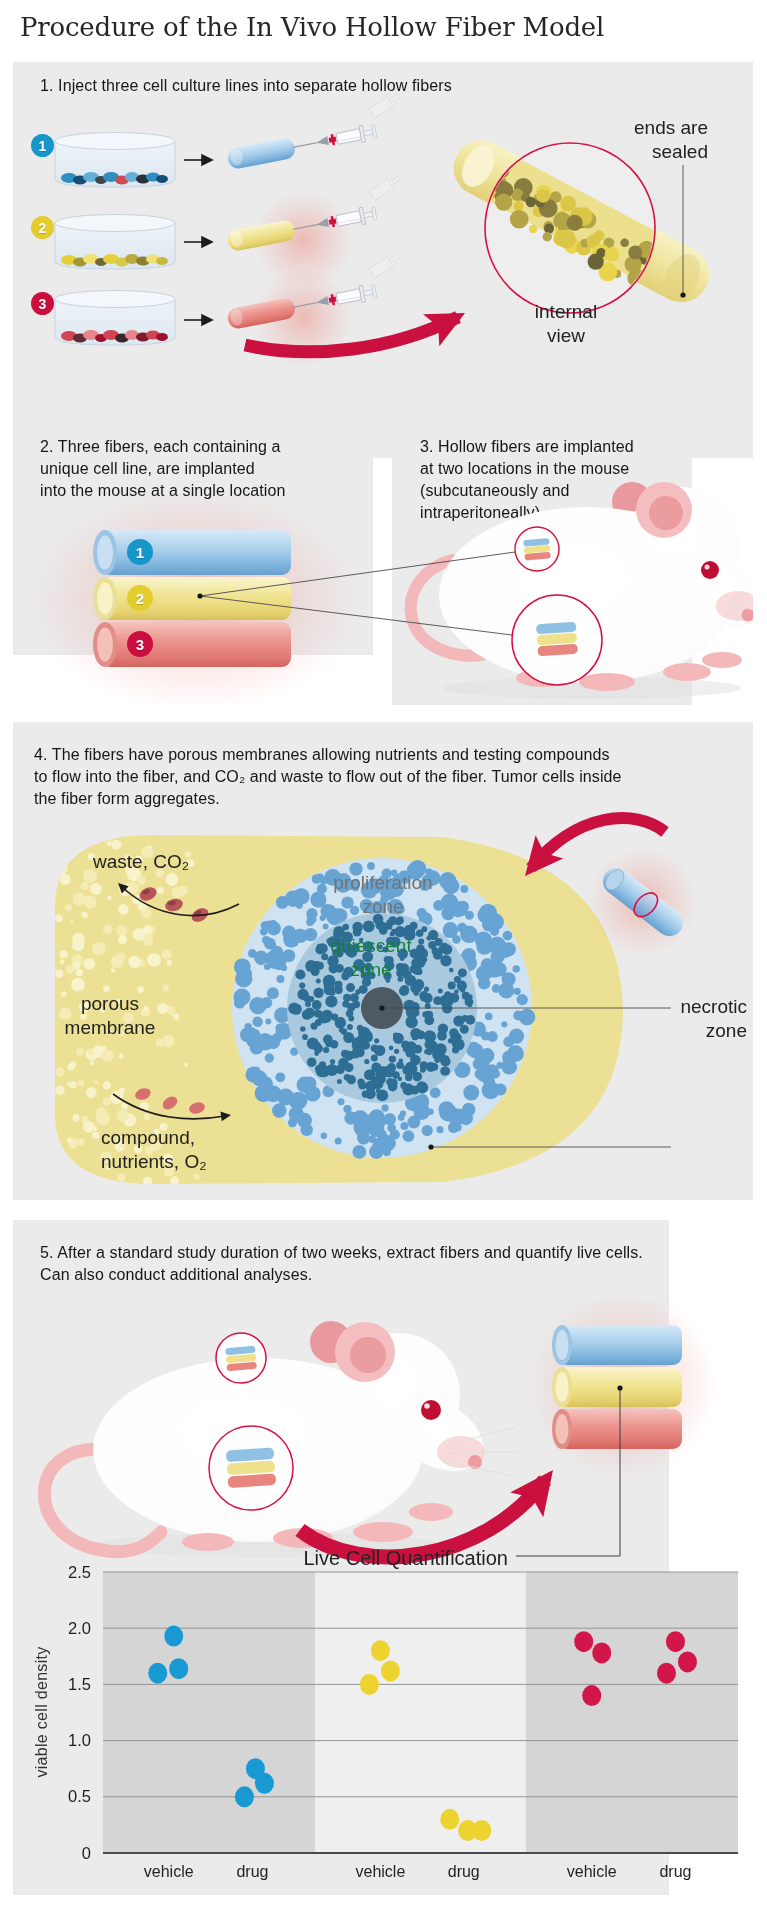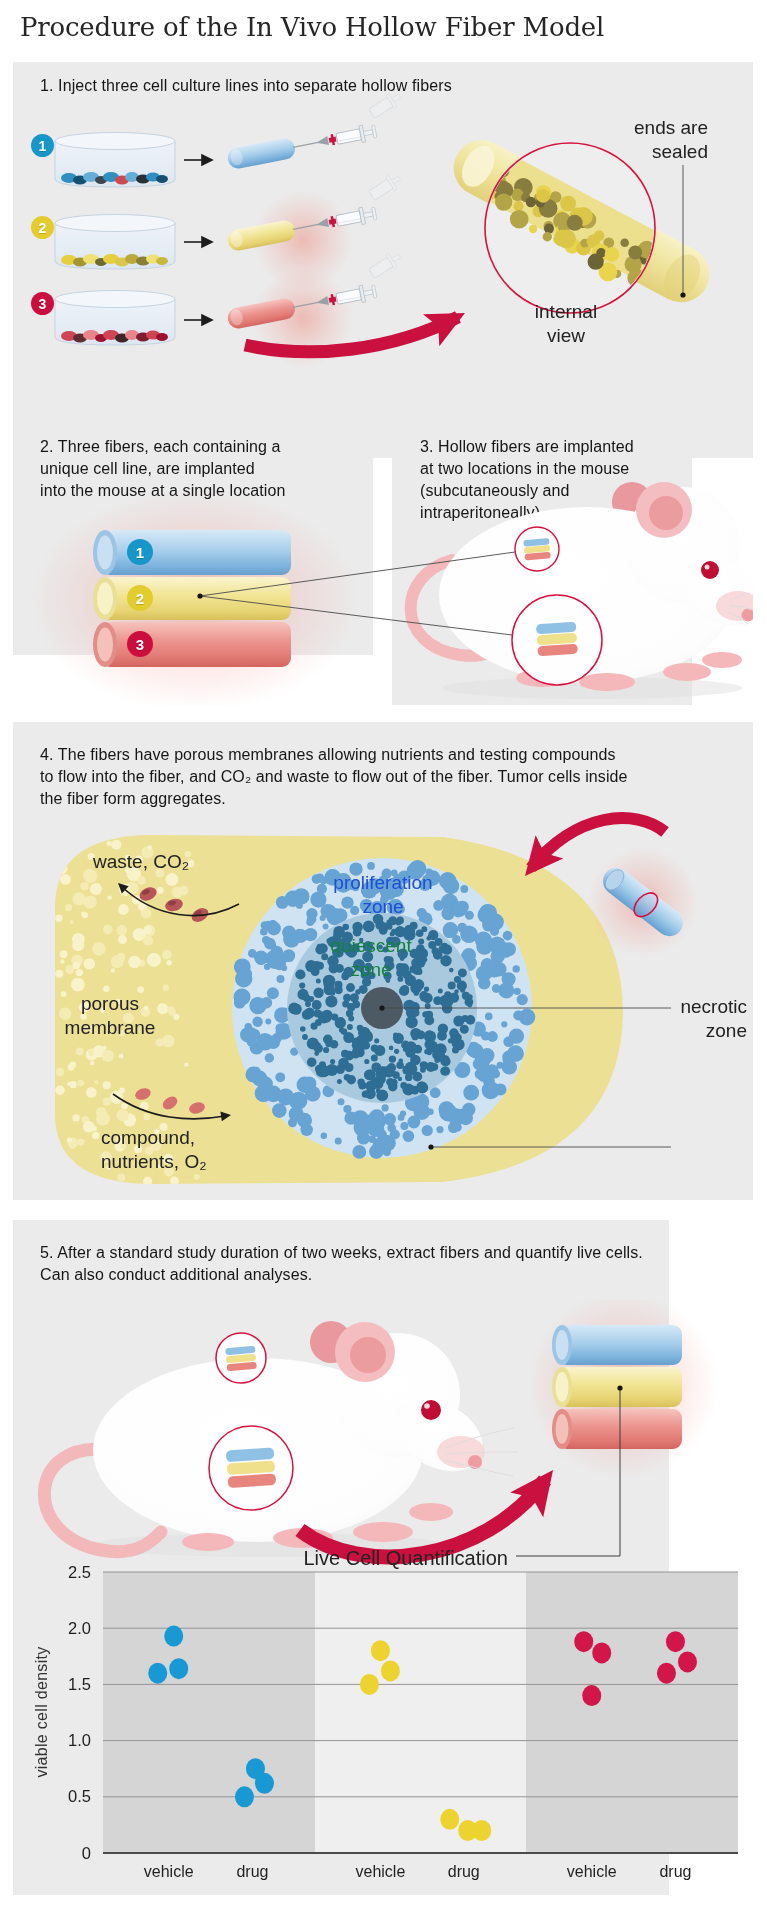--- a/index.html
+++ b/index.html
@@ -374,21 +374,21 @@
   </svg>
 </div>
 
 <svg class="abs" style="left:0;top:410px;z-index:6;pointer-events:none" width="767" height="295" viewBox="0 0 767 295">
   <line x1="200" y1="186" x2="515" y2="142" stroke="#4a4a4a" stroke-width=".9"></line>
   <line x1="200" y1="186" x2="512" y2="225" stroke="#4a4a4a" stroke-width=".9"></line>
   <circle cx="200" cy="186" r="2.6" fill="#161616"></circle>
 </svg>
 
 <div class="panel" style="left:13px;top:722px;width:740px;height:478px">
-  <div class="heading pre" style="left:27px;top:22px">4. The fibers have porous membranes allowing nutrients and testing compounds
+  <div class="heading pre" style="left:21px;top:22px">4. The fibers have porous membranes allowing nutrients and testing compounds
 to flow into the fiber, and CO₂ and waste to flow out of the fiber. Tumor cells inside
 the fiber form aggregates.</div>
 
   <svg class="abs" style="left:0;top:0" width="740" height="478" viewBox="0 0 740 478">
     <clipPath id="clipBlob">
       <path d="M 42,392 L 42,185 Q 42,115 135,113 L 430,115 Q 608,140 610,290 Q 608,438 430,460 L 135,462 Q 42,460 42,392 Z"></path>
     </clipPath>
     <path d="M 42,392 L 42,185 Q 42,115 135,113 L 430,115 Q 608,140 610,290 Q 608,438 430,460 L 135,462 Q 42,460 42,392 Z" fill="#ece094"></path>
     <g clip-path="url(#clipBlob)">
         <g id="p4speck">
@@ -1191,21 +1191,21 @@
       <path d="M 652,110 C 622,86 564,90 518,146" fill="none" stroke="#c9103f" stroke-width="12"></path>
       <use href="#bigHead" transform="translate(512,154) rotate(130)" fill="#c9103f"></use>
     </g>
   </svg>
 
   <div class="callout" style="left:80px;top:128px">waste, CO₂</div>
   <div class="callout pre ta-c" style="left:42px;top:270px;width:110px">porous
 membrane</div>
   <div class="callout pre" style="left:88px;top:404px">compound,
 nutrients, O₂</div>
-  <div class="callout pre ta-c" style="left:300px;top:149px;width:140px;color:#1d4ed8">proliferation
+  <div class="callout pre ta-c" style="left:300px;top:149px;width:140px;color:#737373">proliferation
 zone</div>
   <div class="callout pre ta-c" style="left:288px;top:212px;width:140px;color:#15803d">quiescent
 zone</div>
   <div class="callout pre ta-r" style="left:620px;top:273px;width:114px">necrotic
 zone</div>
 </div>
 
 <div class="panel" style="left:13px;top:1220px;width:656px;height:675px">
   <div class="heading pre" style="left:27px;top:22px">5. After a standard study duration of two weeks, extract fibers and quantify live cells.
 Can also conduct additional analyses.</div>

